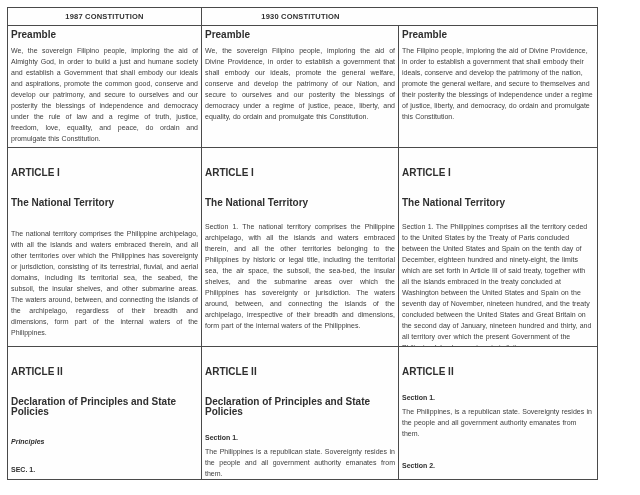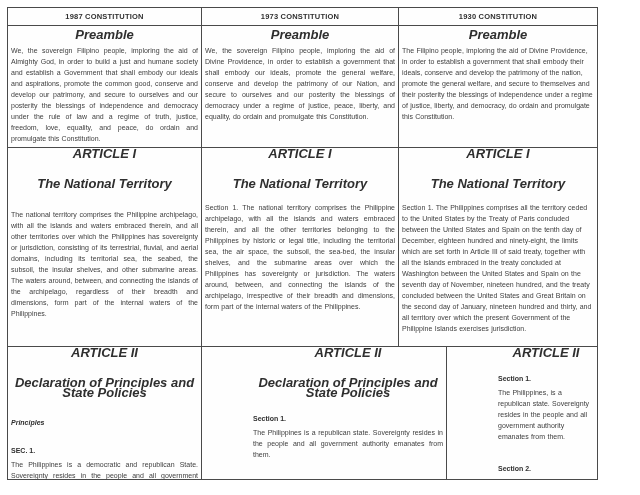--- a/index.html
+++ b/index.html
@@ -27,47 +27,45 @@
     grid-template-rows: 18px 122px 199px 1fr;
     background: #fefefe;
   }
   .row {
     display: grid;
     grid-template-columns: 194px 197px 1fr;
     border-bottom: 1px solid #4a4a4a;
     box-sizing: border-box;
     min-height: 0;
   }
-  .row:last-child { border-bottom: none; gap: 48px; }
+  .row:last-child { border-bottom: none; }
   .cell {
     border-right: 1px solid #4a4a4a;
     box-sizing: border-box;
     padding: 0 3px;
     overflow: hidden;
     min-width: 0;
   }
   .cell:last-child { border-right: none; }
   .th {
     display: flex;
     align-items: center;
     justify-content: center;
     font-size: 7.5px;
     font-weight: bold;
     color: #2f2f2f;
     letter-spacing: 0.2px;
   }
   .center-heading {
-    text-align: center;
-    font-size: 13px;
+    font-size: 10px;
     font-weight: bold;
     color: #2f2f2f;
     line-height: 10px;
-    font-style: italic;
   }
-  .h-top { margin-top: 1px; }
+  .h-top { margin-top: 20px; }
   .h-top-sm { margin-top: 4px; }
   .h-sub { margin-top: 20px; }
   .body-text {
     margin: 0;
     font-size: 7px;
     line-height: 11px;
     color: #3d3d3d;
     word-spacing: 0.4px;
   }
   .justify { text-align: justify; }
@@ -88,21 +86,20 @@
   .mt-para { margin-top: 3px; }
   .mt-s2 { margin-top: 22px; }
 </style>
 </head>
 <body>
 
 <div class="ctable">
 
   <div class="row">
     <div class="cell th">1987 CONSTITUTION</div>
-    <div class="cell th">1973 CONSTITUTION</div>
     <div class="cell th">1930 CONSTITUTION</div>
   </div>
 
   <div class="row">
     <div class="cell">
       <div class="center-heading h-top-sm">Preamble</div>
       <p class="body-text justify mt-pre">We, the sovereign Filipino people, imploring the aid of Almighty God, in order to build a just and humane society and establish a Government that shall embody our ideals and aspirations, promote the common good, conserve and develop our patrimony, and secure to ourselves and our posterity the blessings of independence and democracy under the rule of law and a regime of truth, justice, freedom, love, equality, and peace, do ordain and promulgate this Constitution.</p>
     </div>
     <div class="cell">
       <div class="center-heading h-top-sm">Preamble</div>

